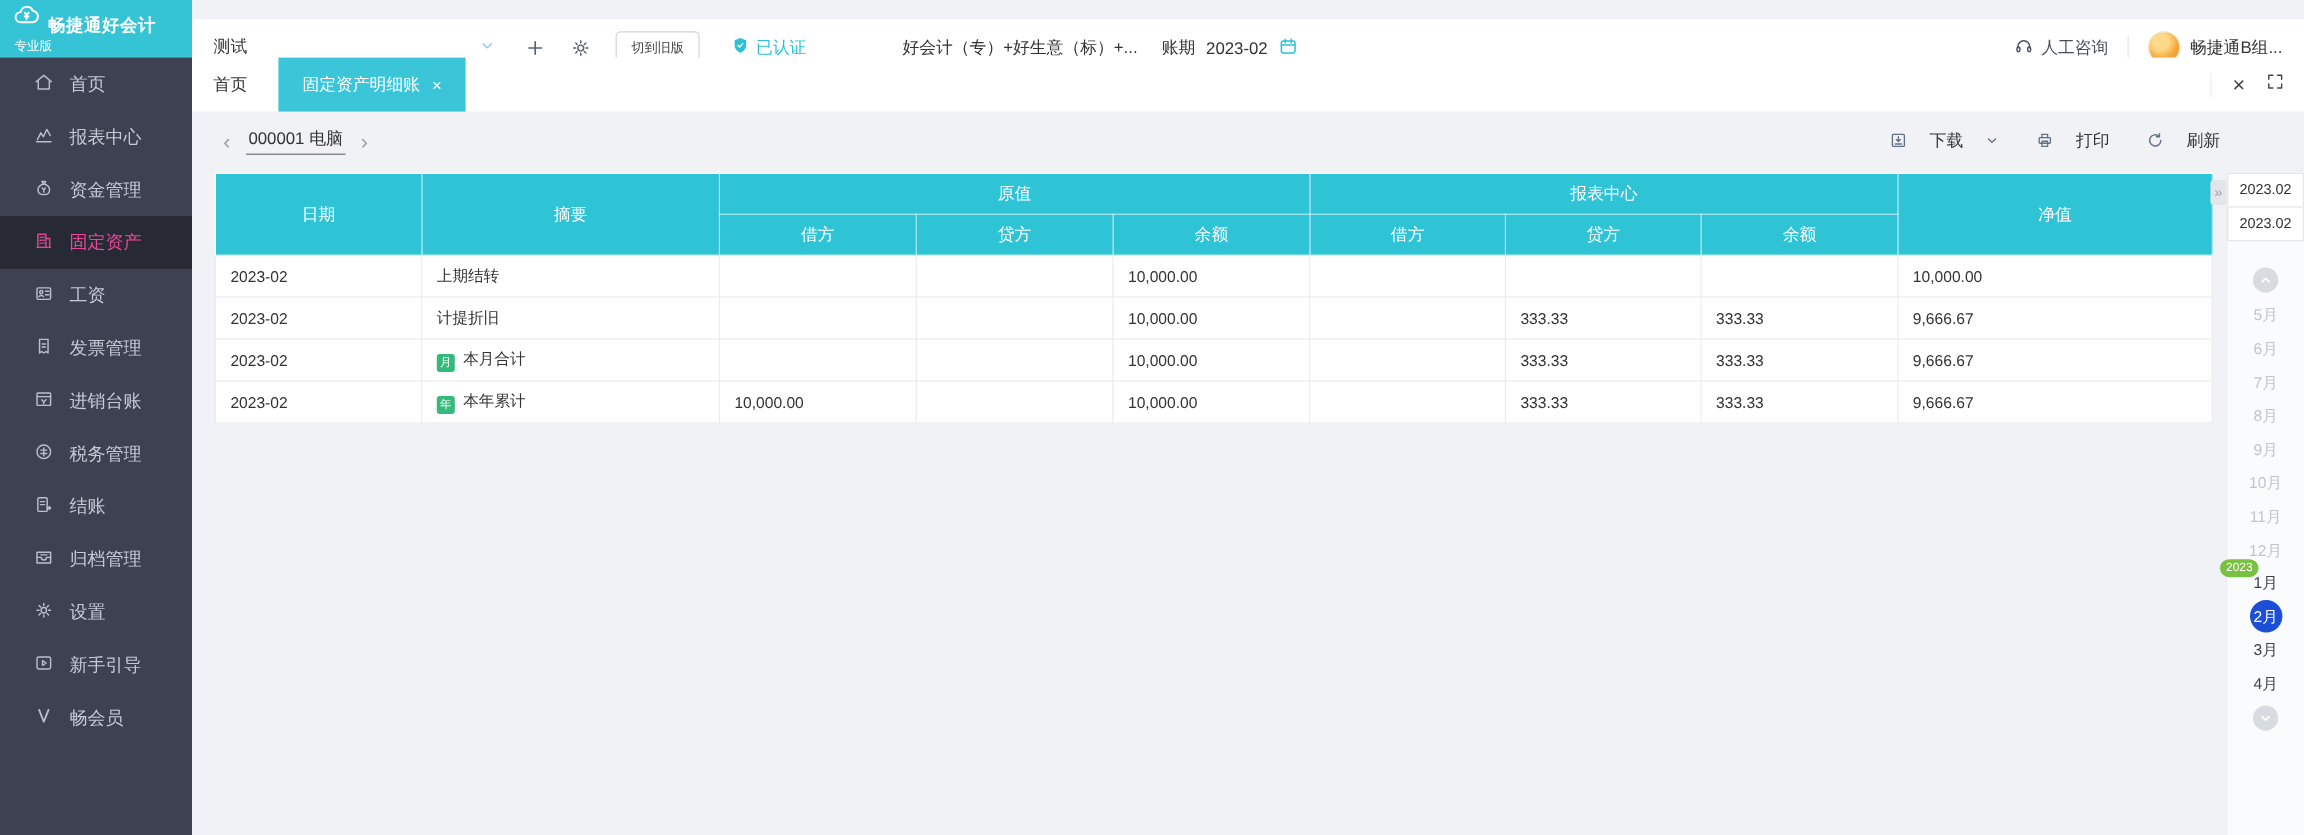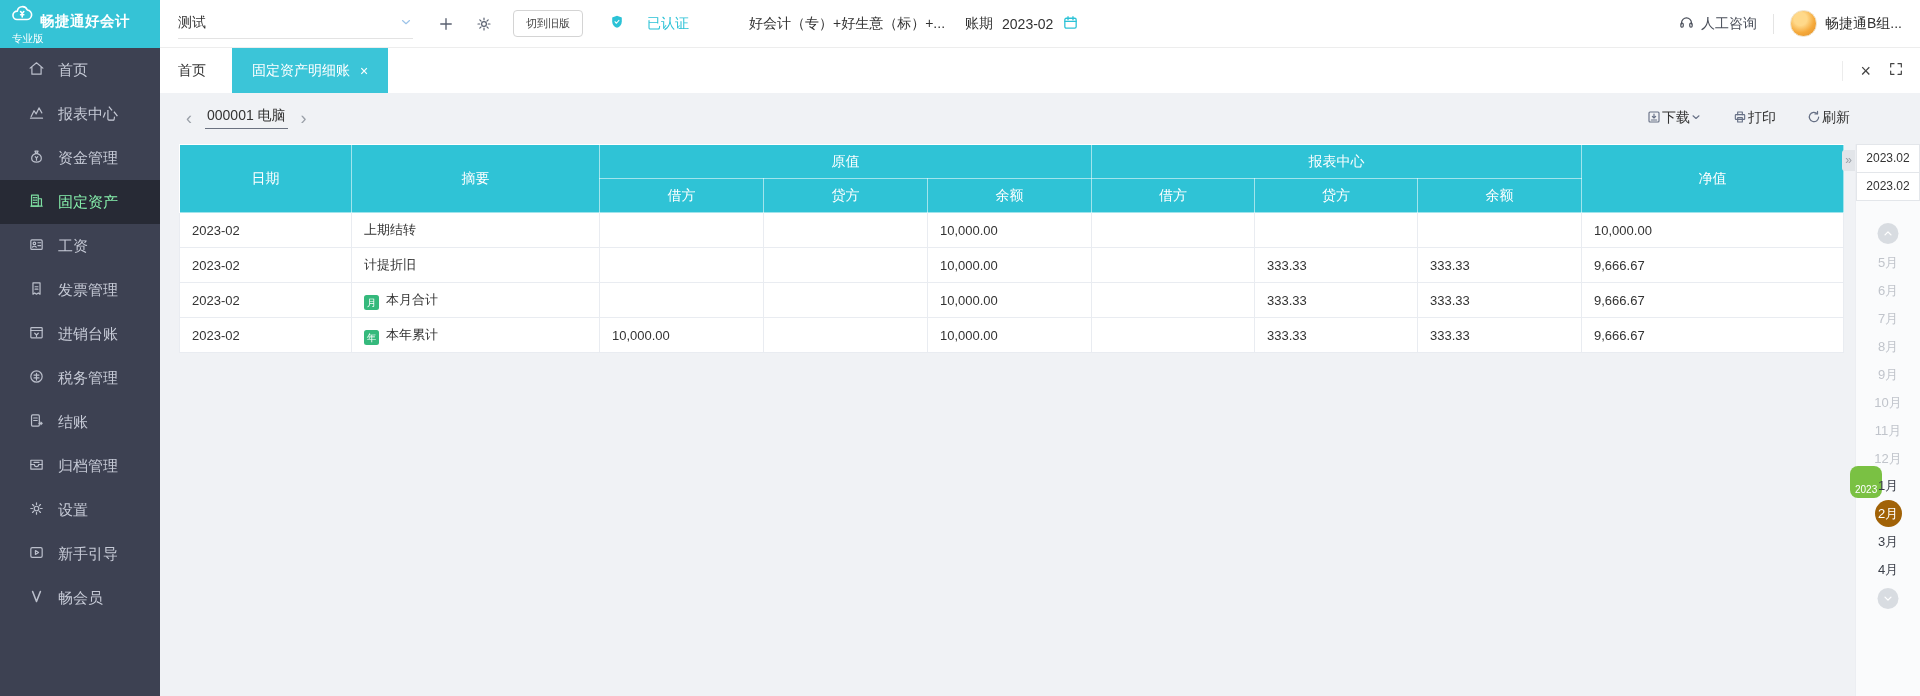--- a/index.html
+++ b/index.html
@@ -8,29 +8,29 @@
 
   
   .sidebar { position:absolute; left:0; top:0; width:160px; height:696px; background:#3d4152; z-index:3; }
   .logo { height:48px; background:#35c3d6; color:#fff; display:flex; flex-direction:column; justify-content:center; padding-left:10px; }
   .logo-row { display:flex; align-items:flex-end; gap:6px; }
   .logo-name { font-size:14.5px; font-weight:bold; letter-spacing:.5px; }
   .logo-edition { font-size:10.5px; margin-left:2px; margin-top:1px; }
   .menu { list-style:none; }
   .menu li { height:44px; display:flex; align-items:center; gap:13px; padding-left:28px; color:#c6cad6; font-size:15px; cursor:pointer; }
   .menu li svg { flex:0 0 auto; opacity:.92; }
-  .menu li.active { background:#272a35; color:#86efac; }
-
-  
-  .topbar { position:absolute; left:160px; top:0; width:1760px; height:48px; background:#fff; border-bottom:1px solid #ededed; display:flex; align-items:center; padding:0 18px; font-size:14px; color:#333; }
+  .menu li.active { background:#272a35; color:#ec4899; }
+
+  
+  .topbar { position:absolute; left:160px; top:16px; width:1760px; height:48px; background:#fff; border-bottom:1px solid #ededed; display:flex; align-items:center; padding:0 18px; font-size:14px; color:#333; }
   .account-select { width:235px; height:30px; display:flex; align-items:center; justify-content:space-between; border-bottom:1px solid #e3e3e3; margin-right:24px; cursor:pointer; }
   .account-caret { color:#9cc3e8; }
   .icon-btn { display:flex; align-items:center; color:#596070; margin-right:20px; cursor:pointer; }
   .switch-old { border:1px solid #d4d4d4; border-radius:4px; padding:5px 12px; font-size:11px; color:#444; margin-right:26px; background:#fff; cursor:pointer; }
-  .certified { display:flex; align-items:center; gap:22px; color:#2bc2d6; margin-right:12px; }
+  .certified { display:flex; align-items:center; gap:5px; color:#2bc2d6; margin-right:32px; }
   .products { margin-right:20px;margin-left:48px; }
   .period-group { display:flex; align-items:center; gap:9px; }
   .topbar-spacer { flex:1; }
   .support { display:flex; align-items:center; gap:6px; color:#4a4f5a; cursor:pointer; }
   .v-divider { width:1px; height:20px; background:#e4e4e4; margin:0 16px; }
   .avatar { width:27px; height:27px; border-radius:50%; background:radial-gradient(circle at 38% 32%, #ffd98a 0 28%, #f5a93b 60%, #e08f2a 100%); border:1px solid #f0e2c8; margin-right:8px; }
   .username { color:#333; }
 
   
   .tabbar { position:absolute; left:160px; top:48px; width:1760px; height:45px; background:#fff; display:flex; align-items:stretch; z-index:2; }
@@ -41,21 +41,21 @@
   .tabbar-actions .divider { width:1px; height:20px; background:#ececec; }
   .close-all { font-size:18px; color:#444; cursor:pointer; line-height:1; }
 
   
   .content { position:absolute; left:160px; top:93px; width:1760px; height:603px; background:#f0f2f5; }
   .ctoolbar { position:absolute; left:26px; right:70px; top:8px; height:34px; display:flex; align-items:center; justify-content:space-between; }
   .asset-nav { display:flex; align-items:center; gap:13px; font-size:14px; color:#333; }
   .nav-arrow { color:#9aa0a8; font-size:18px; line-height:1; cursor:pointer; }
   .asset-name { border-bottom:1px solid #6b7280; padding:0 2px 3px; cursor:pointer; }
   .ctoolbar-right { display:flex; align-items:center; gap:30px; font-size:14px; color:#333; }
-  .tool-btn { display:flex; align-items:center; gap:0; cursor:pointer; color:#333; }
+  .tool-btn { display:flex; align-items:center; gap:18px; cursor:pointer; color:#333; }
   .tool-btn svg { color:#667085; }
 
   
   .table-wrap { position:absolute; left:19px; top:51px; width:1664px; }
   table { border-collapse:collapse; table-layout:fixed; width:1664px; background:#fff; border:1px solid #e4e7ec; }
   thead th { background:#2fc3d6; color:#fff; font-weight:normal; font-size:14px; border:1px solid rgba(255,255,255,.55); height:34px; }
   tbody td { border:1px solid #e9ecf1; height:35px; font-size:13px; color:#333; padding:0 12px; background:#fff; }
   td.num { text-align:left; }
   .row-badge { display:inline-block; width:15px; height:15px; border-radius:2.5px; background:#35b97c; color:#fff; font-size:9.5px; line-height:15px; text-align:center; margin-right:7px; vertical-align:-2px; }
 
@@ -66,22 +66,22 @@
   .rail { position:absolute; right:0; top:51px; width:65px; height:552px; background:#fafbfc; border-left:1px solid #eceef2; }
   .period-box { height:29px; line-height:27px; text-align:center; background:#fff; border:1px solid #e3e6ea; font-size:12px; color:#333; }
   .period-box + .period-box { margin-top:-1px; }
   .scroll-circle { position:absolute; left:50%; transform:translateX(-50%); width:21px; height:21px; border-radius:50%; background:#d8dce1; color:#fff; display:flex; align-items:center; justify-content:center; cursor:pointer; }
   .scroll-up { top:79px; } .scroll-down { top:444px; }
   .months { position:absolute; left:0; right:0; list-style:none; }
   .months-a { top:105px; } .months-b { top:328px; }
   .months li { height:28px; line-height:28px; text-align:center; font-size:13px; color:#3c404a; cursor:pointer; }
   .months li.disabled { color:#c0c4cb; }
   .months li.active { color:#fff; }
-  .months li.active span { display:inline-block; width:27px; height:27px; line-height:27px; border-radius:50%; background:#a16207; }
-  .year-badge { position:absolute; left:-6px; top:322px; height:15px; line-height:15px; padding:16px 5px; border-radius:8px; background:#7ac143; color:#fff; font-size:10px; }
+  .months li.active span { display:inline-block; width:27px; height:27px; line-height:27px; border-radius:50%; background:#1d4ed8; }
+  .year-badge { position:absolute; left:-6px; top:322px; height:15px; line-height:15px; padding:0 5px; border-radius:8px; background:#7ac143; color:#fff; font-size:10px; }
 </style>
 </head>
 <body>
 
 <div class="app">
 
   <nav class="sidebar">
     <div class="logo">
       <div class="logo-row">
         <span>

